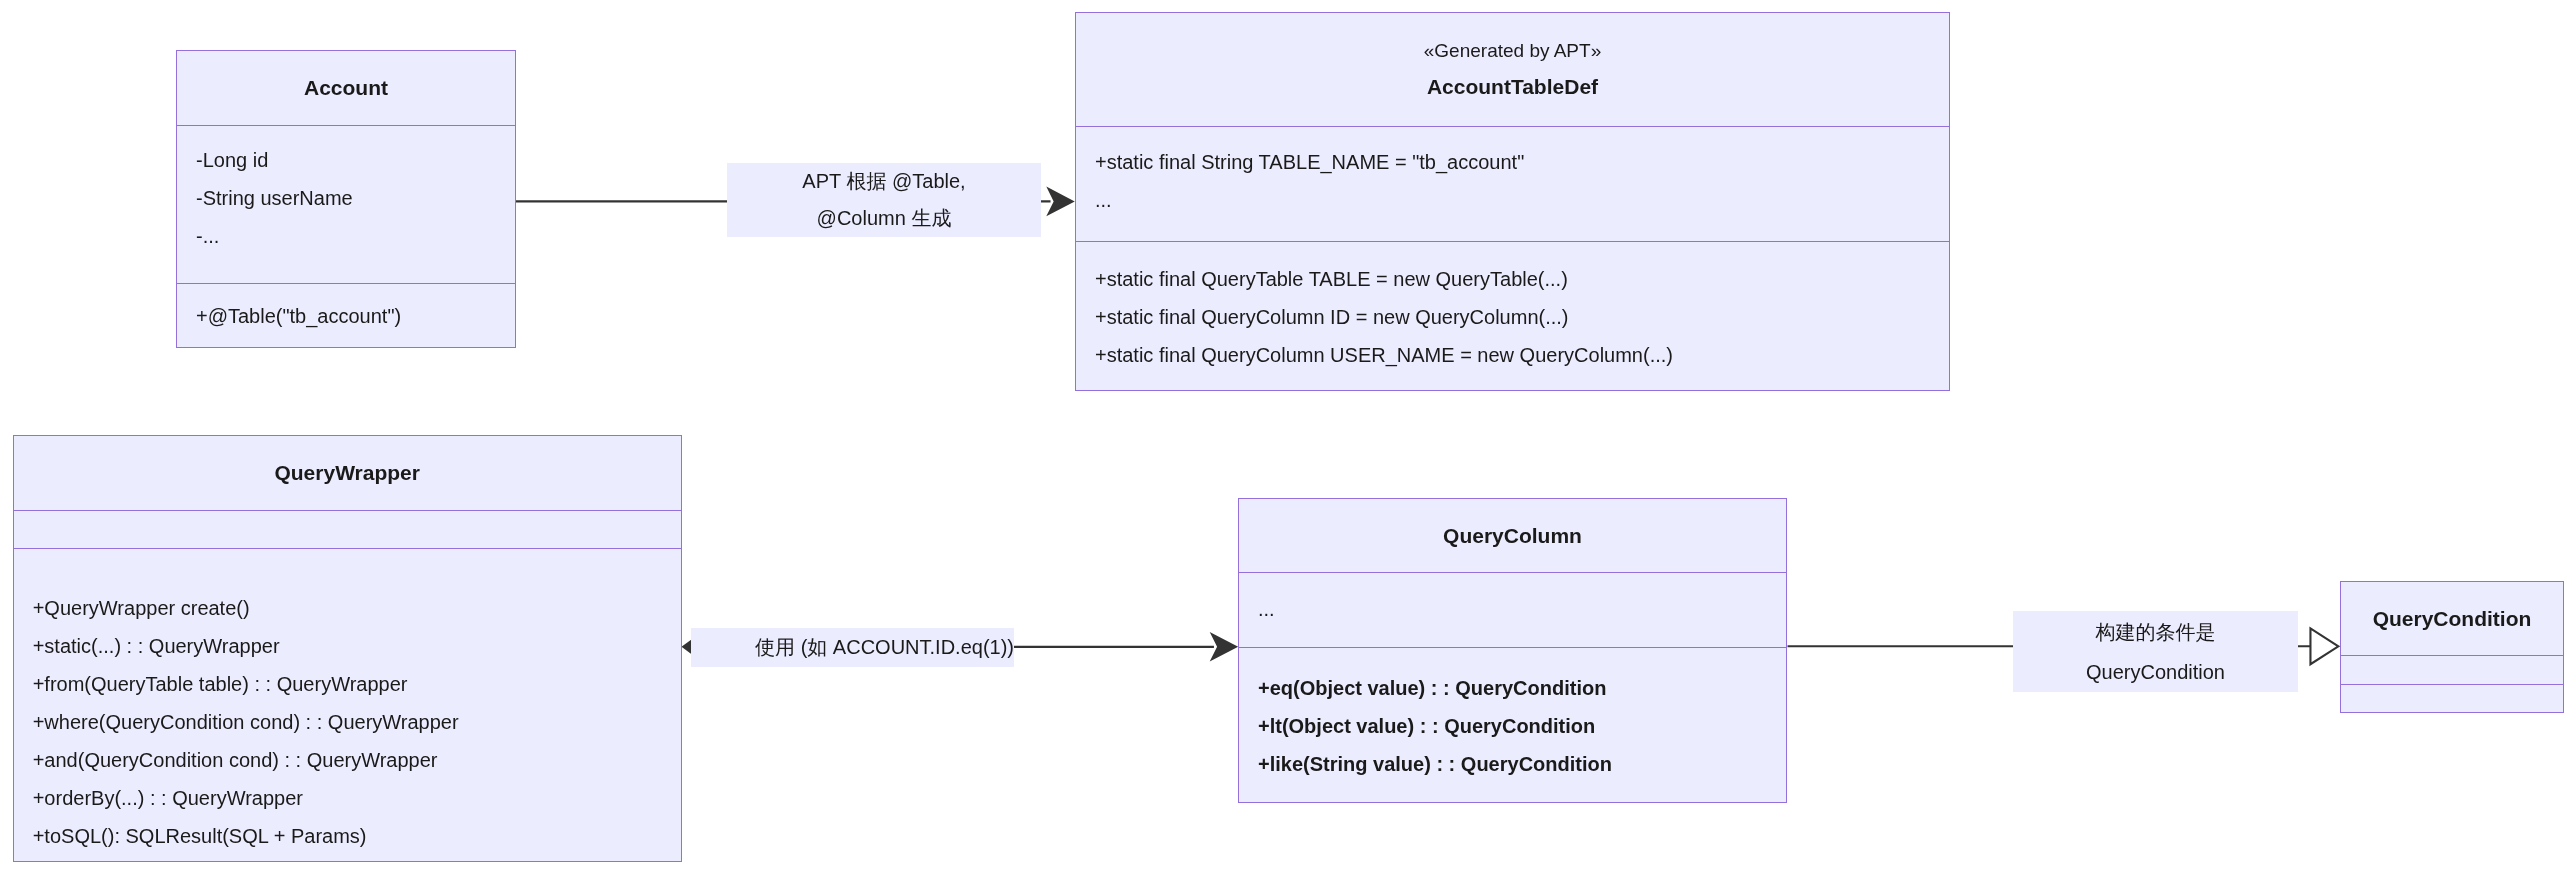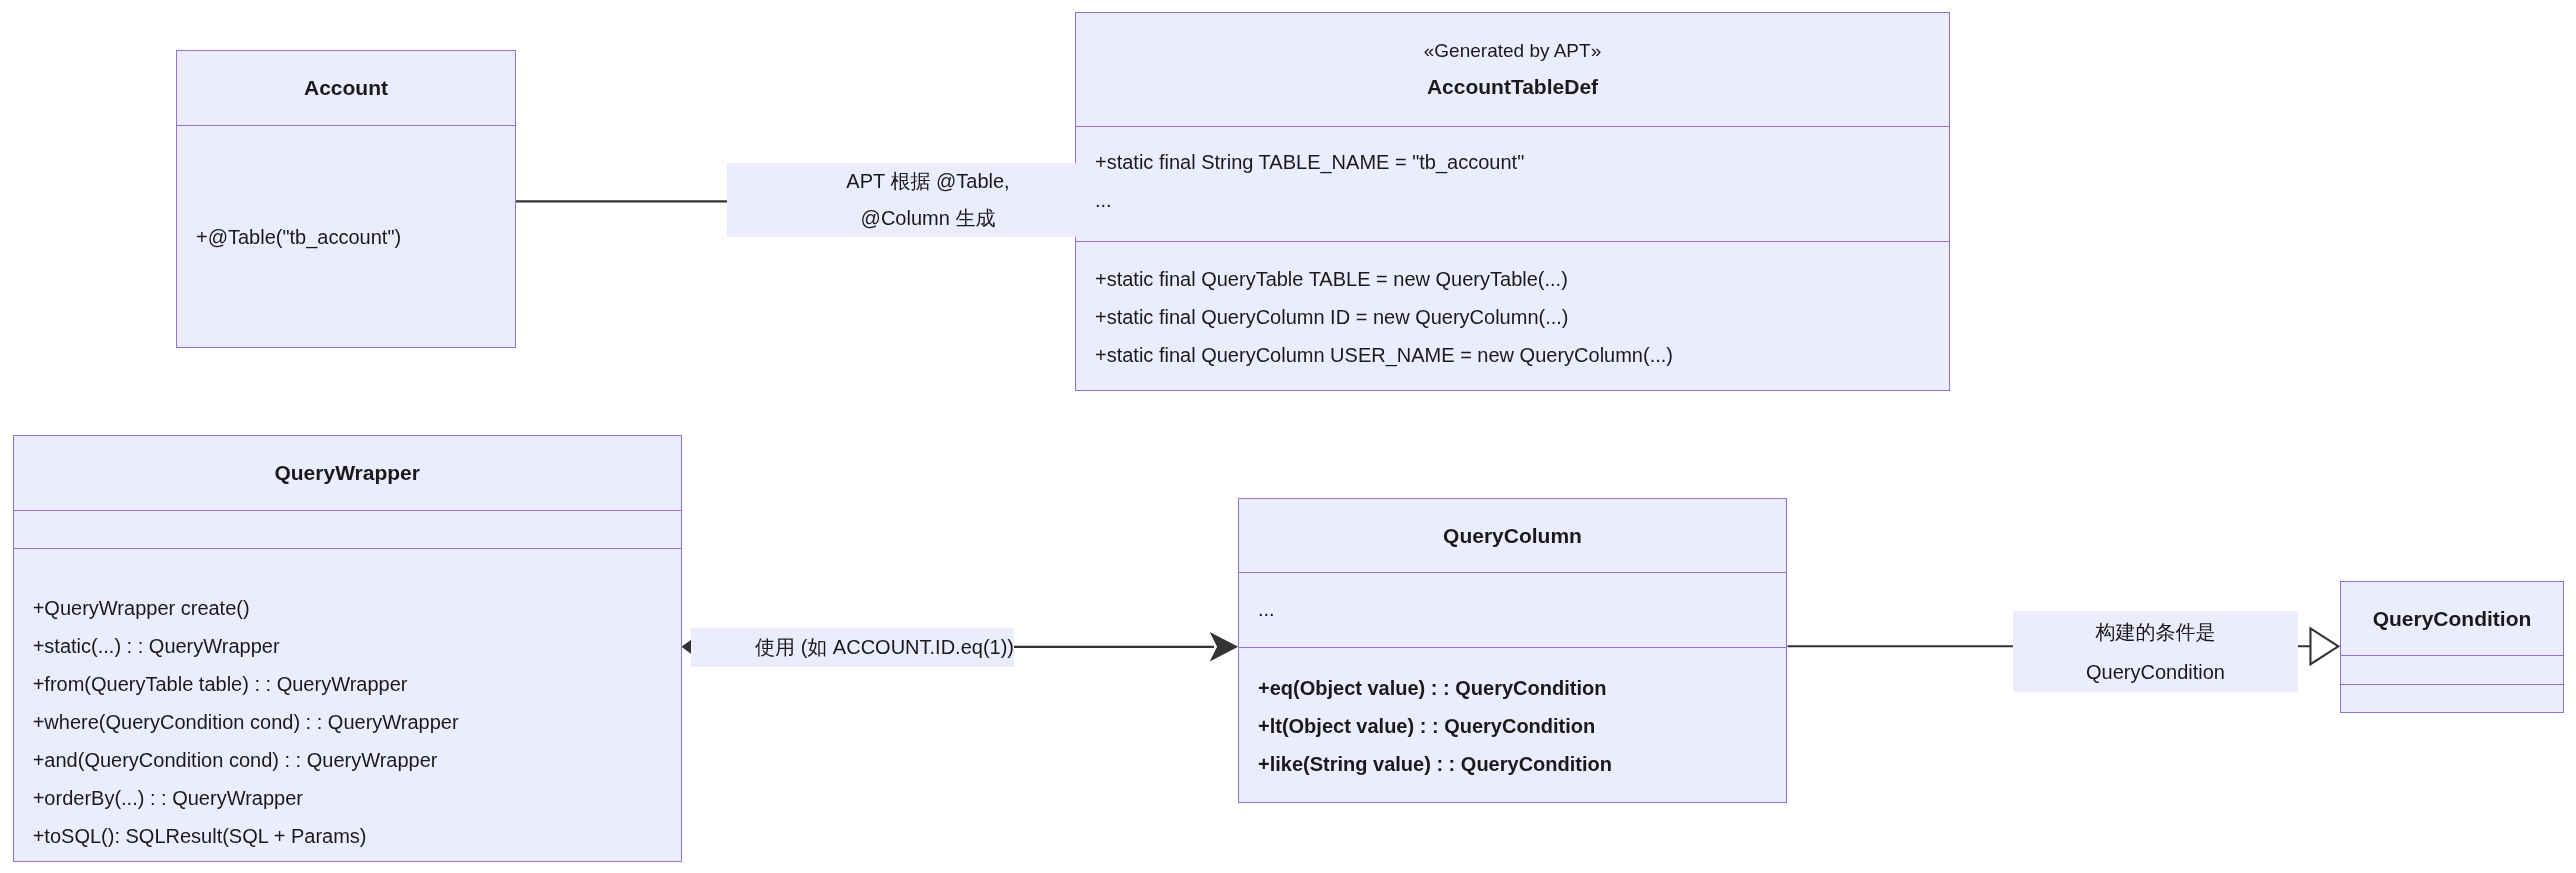--- a/index.html
+++ b/index.html
@@ -44,21 +44,21 @@
   
   #box-qcond{left:2340px;top:581px;width:224px;height:132px;}
   #qcond-t{height:73px;}
   #qcond-a{height:29px;}
   #qcond-m{flex:1;}
   
   .edge-label{
     position:absolute;background:#ECECFF;display:flex;flex-direction:column;
     align-items:center;justify-content:center;font-size:20px;text-align:center;z-index:2;
   }
-  #elabel-1{left:727px;top:163px;width:314px;height:74px;line-height:37px;padding-left:44px;}
+  #elabel-1{left:727px;top:163px;width:314px;height:74px;line-height:37px;}
   #elabel-2{left:691px;top:628px;width:323px;height:39px;align-items:flex-end;}
   #elabel-3{left:2001px;top:611px;width:285px;height:81px;line-height:40px;margin-left:12px;}
 </style>
 </head>
 <body>
 
 <div id="canvas">
 
   <svg id="edges" width="2576" height="873" viewBox="0 0 4885 1656">
 
@@ -69,20 +69,25 @@
     <line x1="1350" y1="1227" x2="2302" y2="1227" stroke="#333333" stroke-width="4"></line>
     <path d="M2348,1227 L2294,1199 L2308,1227 L2294,1255 Z" fill="#333333"></path>
 
     <line x1="3390" y1="1226" x2="4384" y2="1226" stroke="#333333" stroke-width="4"></line>
     <path d="M4435,1226 L4382,1192 L4382,1260 Z" fill="#ffffff" stroke="#333333" stroke-width="4"></path>
   </svg>
 
   <div class="cls" id="box-account">
     <div class="sec title-sec" id="acc-t">
       <span class="cls-title">Account</span>
+    </div>
+    <div class="sec members" id="acc-a">
+      <span class="member">-Long id</span>
+      <span class="member">-String userName</span>
+      <span class="member">-...</span>
     </div>
     <div class="sec members" id="acc-m">
       <span class="member">+@Table("tb_account")</span>
     </div>
   </div>
 
   <div class="cls" id="box-atd">
     <div class="sec title-sec" id="atd-t">
       <span class="annotation">«Generated by APT»</span>
       <span class="cls-title">AccountTableDef</span>

